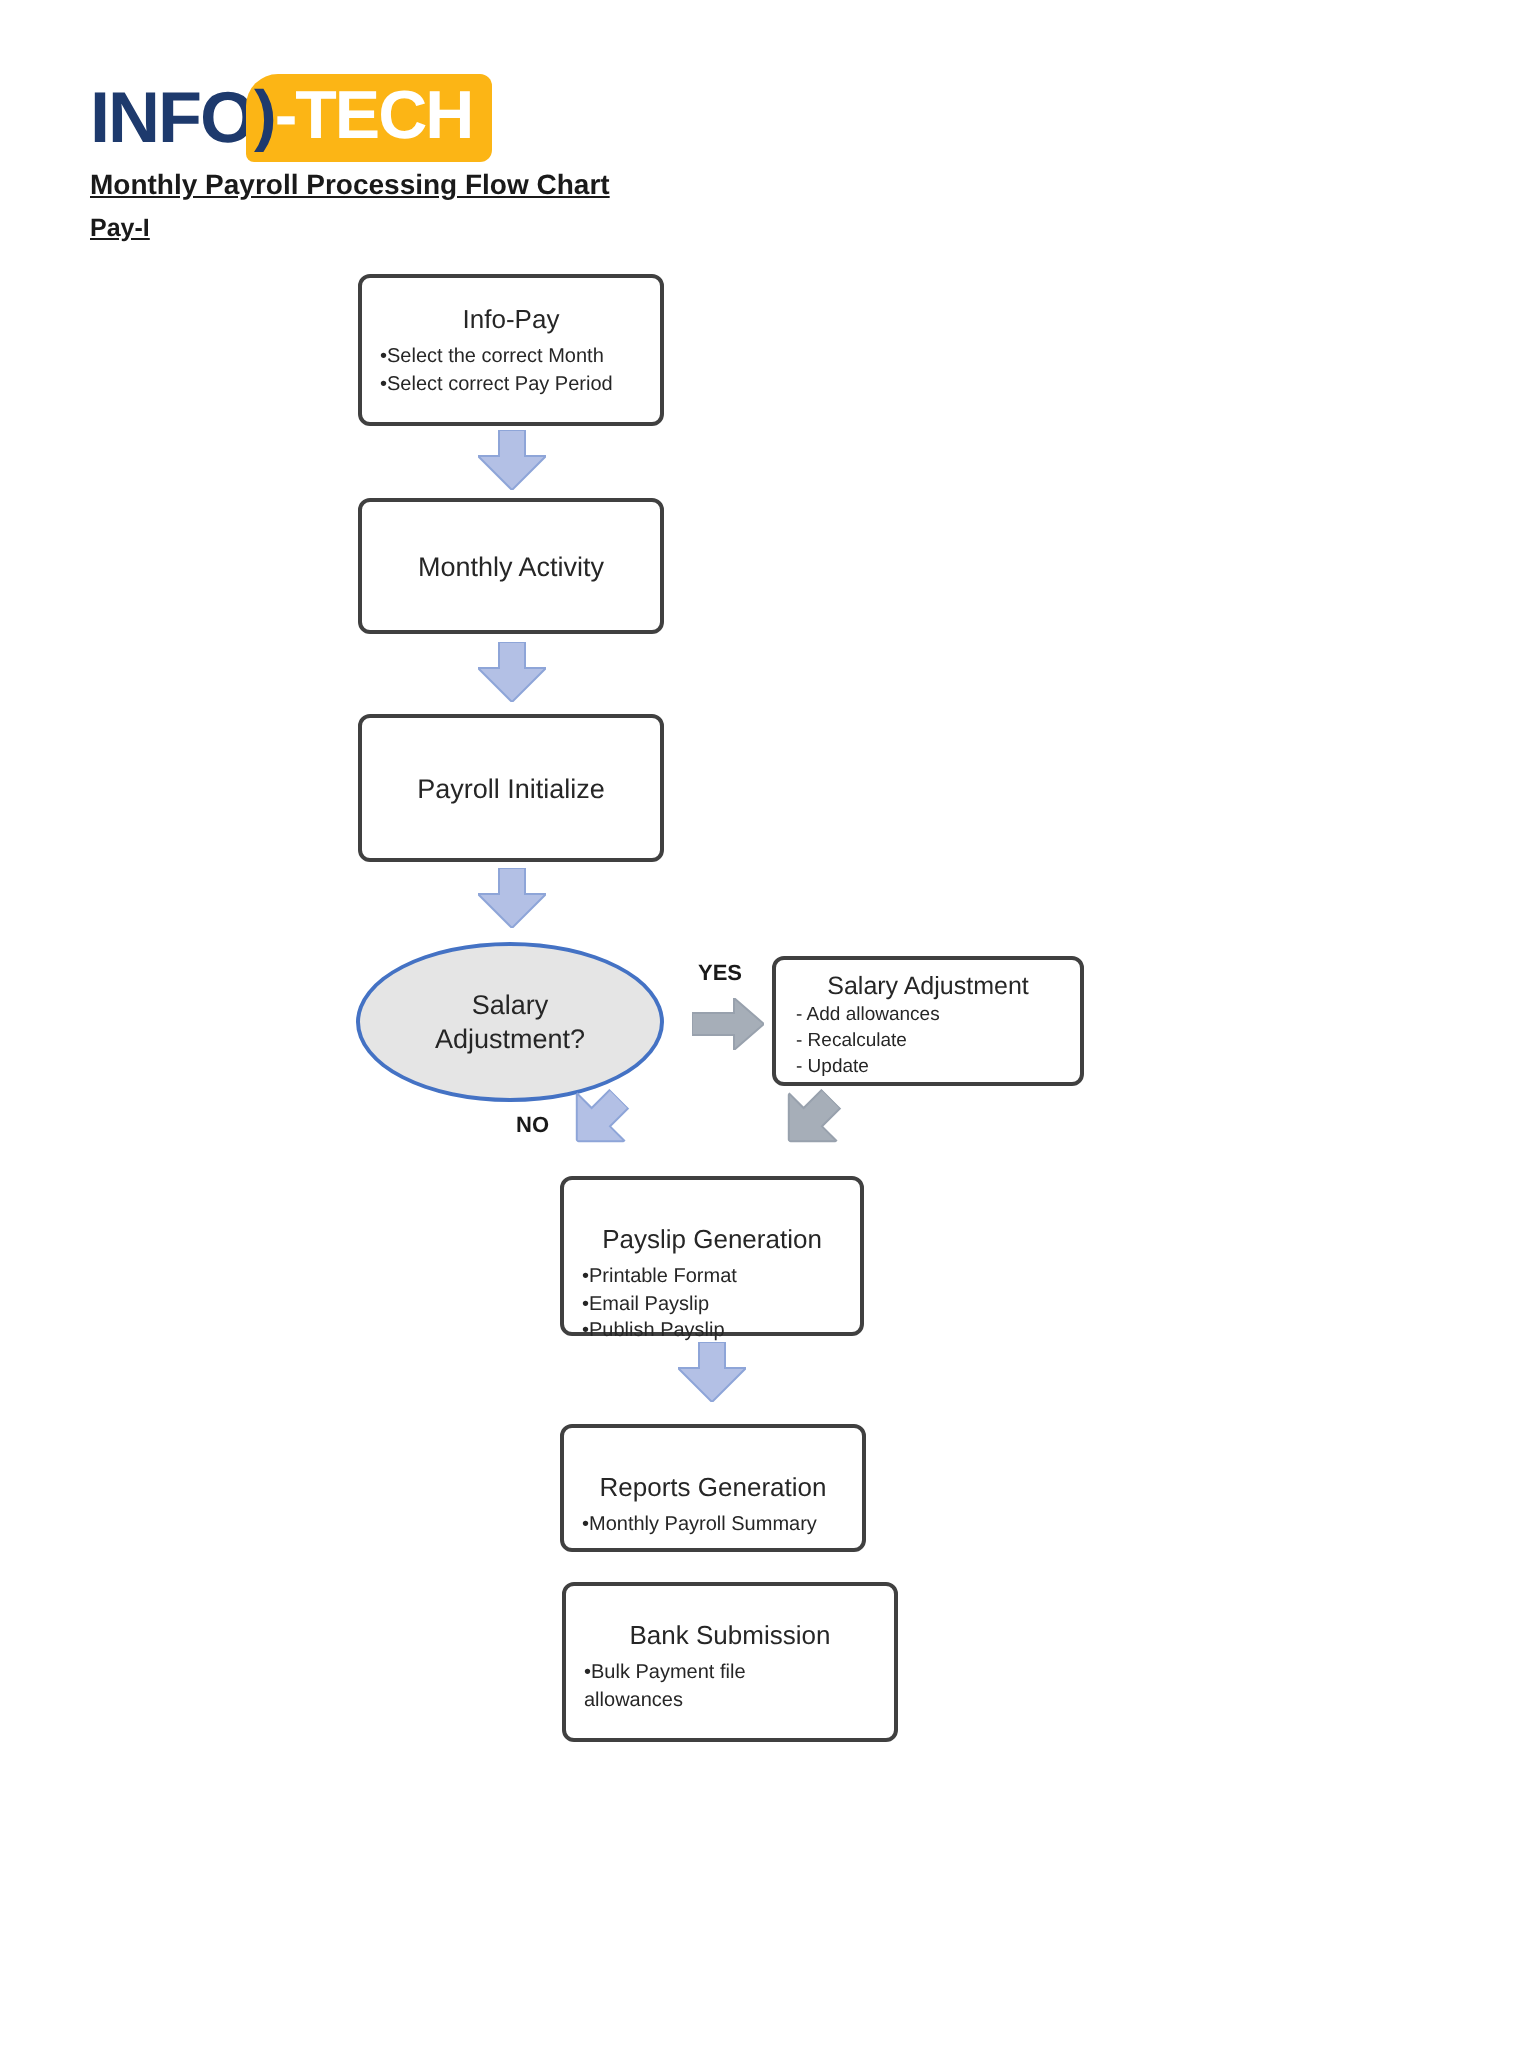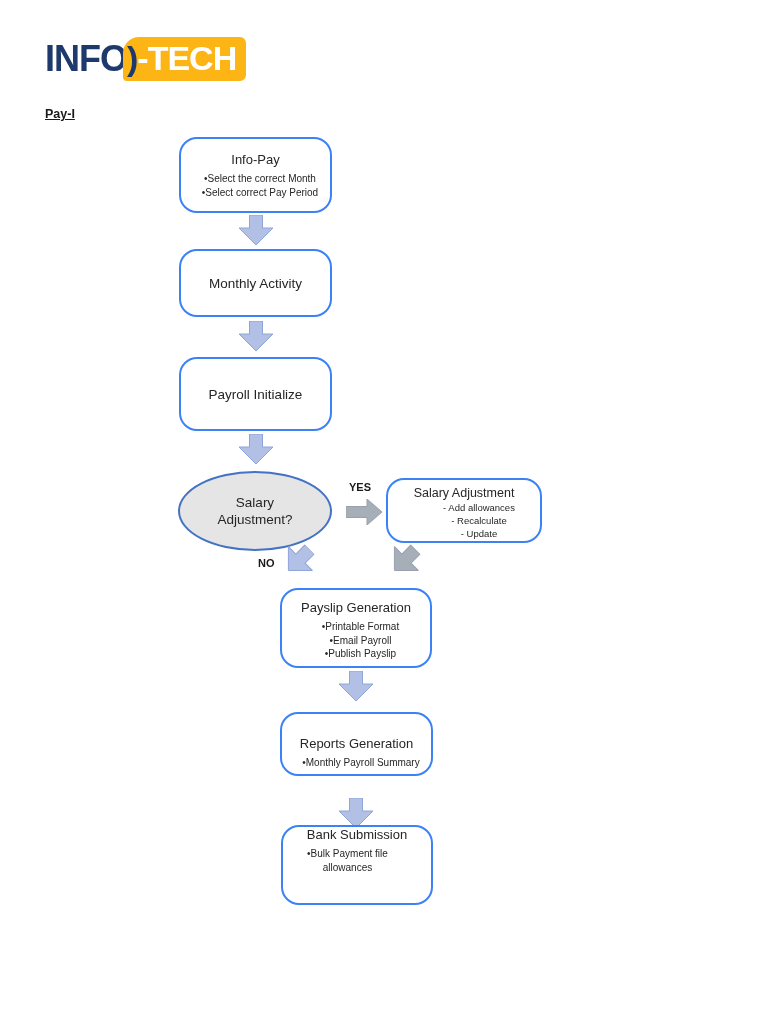--- a/index.html
+++ b/index.html
@@ -35,37 +35,37 @@
   }
   .doc-subtitle{
     position:absolute;left:45px;top:107px;
     font-size:12.5px;font-weight:bold;color:#1a1a1a;
     text-decoration:underline;
   }
 
   
   .node{
     position:absolute;
-    border:2px solid #3b82f6;
-    border-radius:18px;
+    border:2px solid #404040;
+    border-radius:6px;
     background:#ffffff;
     box-sizing:border-box;
     color:#262626;
   }
   .node-title{
     text-align:center;
     font-size:13px;
     color:#262626;
   }
   .node.center{display:flex;align-items:center;justify-content:center;}
   .node.center .node-title{font-size:13.5px;}
-  .node-bullets{margin-top:5px;padding-left:9px;text-align:center;}
+  .node-bullets{margin-top:5px;padding-left:9px;}
   .bullet{font-size:10px;line-height:13.5px;color:#262626;}
   .node-salary-adj .node-title{font-size:12.5px;margin-top:6px;}
-  .node-salary-adj .node-bullets{margin-top:1px;padding-left:10px;margin-left:20px;}
+  .node-salary-adj .node-bullets{margin-top:1px;padding-left:10px;}
   .node-salary-adj .bullet{font-size:9.5px;line-height:13px;}
 
   .ellipse{
     position:absolute;
     border:2px solid #4472c4;
     border-radius:50%;
     background:#e5e5e5;
     box-sizing:border-box;
     display:flex;align-items:center;justify-content:center;
   }
@@ -85,20 +85,21 @@
 <div class="page">
 
   <div class="logo">
     <span class="logo-info">INFO</span>
     <span class="logo-tech">
         <span class="logo-paren">)</span>
         <span>-TECH</span>
       </span>
   </div>
 
+  <div class="doc-title">Monthly Payroll Processing Flow Chart</div>
   <div class="doc-subtitle">Pay-I</div>
 
   <div class="node" style="left:179px;top:137px;width:153px;height:76px;padding-top:13px;">
     <div class="node-title">Info-Pay</div>
     <div class="node-bullets">
       <div class="bullet">•Select the correct Month</div>
       <div class="bullet">•Select correct Pay Period</div>
     </div>
   </div>
 
@@ -142,44 +143,44 @@
 
   <div class="edge-label" style="left:258px;top:557px;">NO</div>
   <svg class="arrow diag" style="left:282px;top:545px;" width="34" height="30" viewBox="0 0 34 30">
     <polygon points="10.5,0 23.5,0 23.5,13 34,13 17,30 0,13 10.5,13" fill="#b3c0e5" stroke="#8ea5d8" stroke-width="1"></polygon>
   </svg>
 
   <svg class="arrow diag" style="left:388px;top:545px;" width="34" height="30" viewBox="0 0 34 30">
     <polygon points="10.5,0 23.5,0 23.5,13 34,13 17,30 0,13 10.5,13" fill="#a6aeb8" stroke="#98a1ad" stroke-width="1"></polygon>
   </svg>
 
-  <div class="node" style="left:280px;top:588px;width:152px;height:80px;padding-top:10px;">
+  <div class="node" style="left:280px;top:588px;width:152px;height:80px;padding-top:22px;">
     <div class="node-title">Payslip Generation</div>
     <div class="node-bullets">
       <div class="bullet">•Printable Format</div>
-      <div class="bullet">•Email Payroll</div>
+      <div class="bullet">•Email Payslip</div>
       <div class="bullet">•Publish Payslip</div>
     </div>
   </div>
 
   <svg class="arrow" style="left:339px;top:671px;" width="34" height="30" viewBox="0 0 34 30">
     <polygon points="10.5,0 23.5,0 23.5,13 34,13 17,30 0,13 10.5,13" fill="#b3c0e5" stroke="#8ea5d8" stroke-width="1"></polygon>
   </svg>
 
   <div class="node" style="left:280px;top:712px;width:153px;height:64px;padding-top:22px;">
     <div class="node-title">Reports Generation</div>
     <div class="node-bullets">
       <div class="bullet">•Monthly Payroll Summary</div>
     </div>
   </div>
 
   <svg class="arrow" style="left:339px;top:798px;" width="34" height="30" viewBox="0 0 34 30">
     <polygon points="10.5,0 23.5,0 23.5,13 34,13 17,30 0,13 10.5,13" fill="#b3c0e5" stroke="#8ea5d8" stroke-width="1"></polygon>
   </svg>
 
-  <div class="node" style="left:281px;top:825px;width:152px;height:80px;">
+  <div class="node" style="left:281px;top:791px;width:168px;height:80px;padding-top:17px;">
     <div class="node-title">Bank Submission</div>
     <div class="node-bullets" style="padding-right:28px;">
       <div class="bullet">•Bulk Payment file allowances</div>
     </div>
   </div>
 
 </div>
 
 </body></html>

